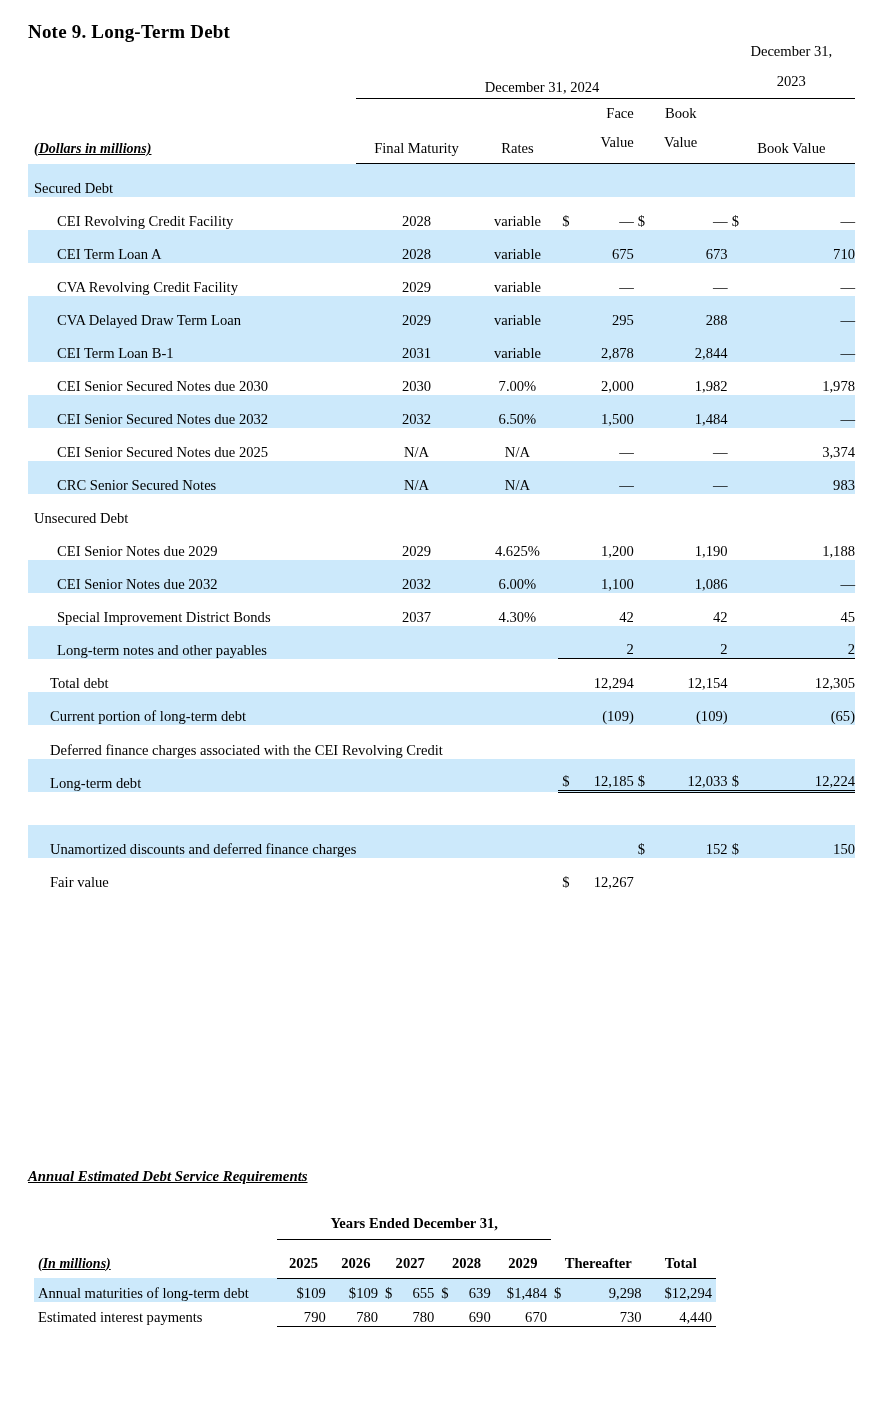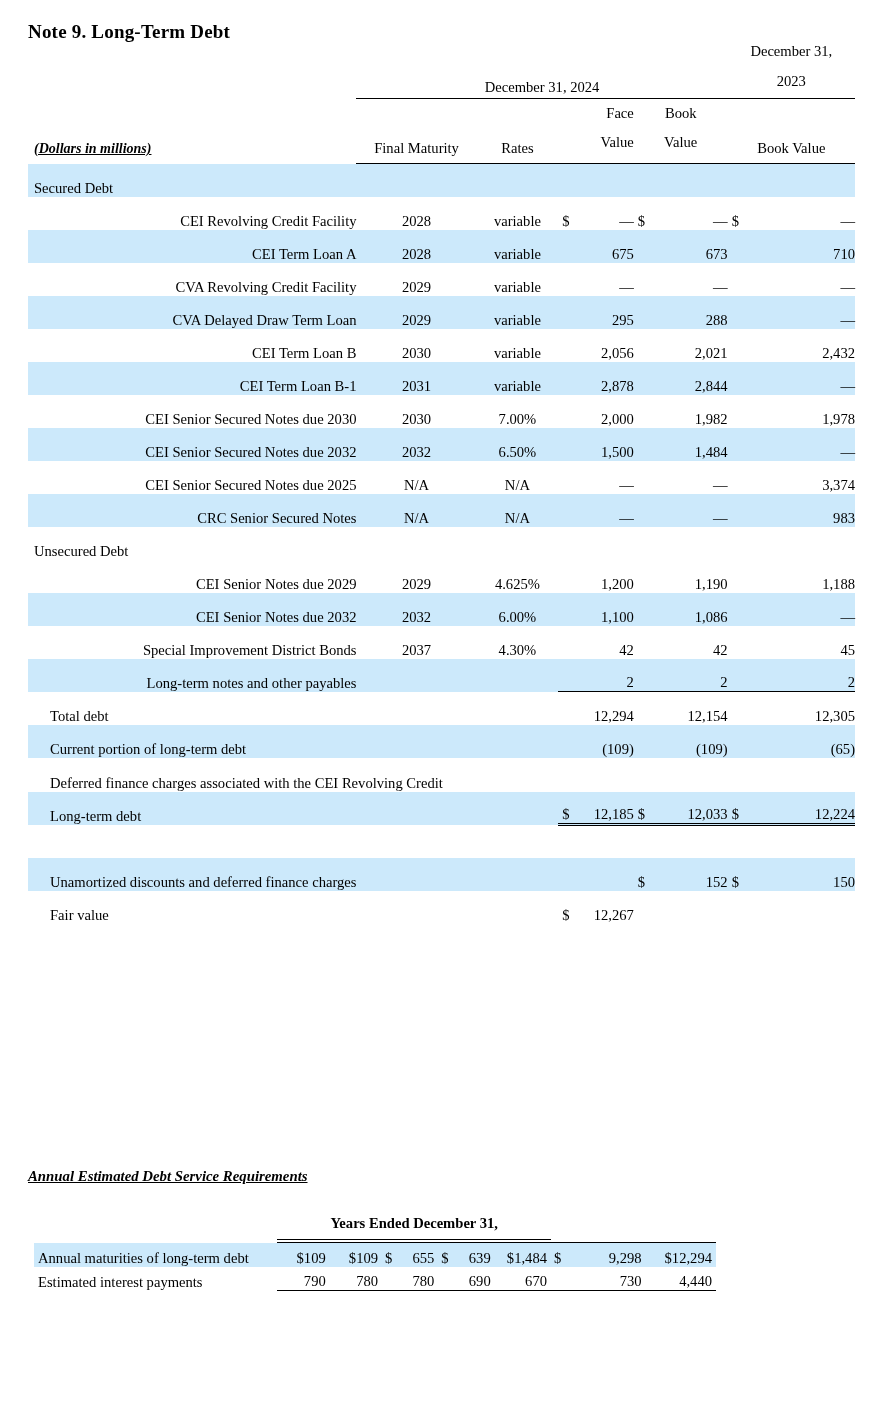--- a/index.html
+++ b/index.html
@@ -70,21 +70,21 @@
   .hdr-rule { border-bottom: 1.1px solid #000; }
 
   .row-h { height: 33px; }
 
   .lbl {
     text-align: left;
     padding-left: 6px;
     white-space: nowrap;
   }
   .lbl.ind0 { padding-left: 6px; }
-  .lbl.ind1 { padding-left: 29px; text-align: right; }
+  .lbl.ind1 { padding-left: 29px; }
   .lbl.ind2 { padding-left: 22px; }
   .lbl.ind3 { padding-left: 40px; }
 
   .dollars-hdr {
     font-style: italic;
     font-weight: bold;
     text-decoration: underline;
     font-size: 14px;
     white-space: nowrap;
   }
@@ -270,28 +270,20 @@
 
     <tr class="band row-h">
       <td class="lbl ind1">CVA Delayed Draw Term Loan</td>
       <td class="ctr">2029</td>
       <td class="ctr">variable</td>
       <td class="num">295</td>
       <td class="num">288</td>
       <td class="num">—</td>
     </tr>
 
-    <tr class="row-h">
-      <td class="lbl ind1">CEI Term Loan B</td>
-      <td class="ctr">2030</td>
-      <td class="ctr">variable</td>
-      <td class="num">2,056</td>
-      <td class="num">2,021</td>
-      <td class="num">2,432</td>
-    </tr>
 
     <tr class="band row-h">
       <td class="lbl ind1">CEI Term Loan B-1</td>
       <td class="ctr">2031</td>
       <td class="ctr">variable</td>
       <td class="num">2,878</td>
       <td class="num">2,844</td>
       <td class="num">—</td>
     </tr>
 
@@ -488,20 +480,32 @@
       <td></td>
           <td></td>
     </tr>
     <tr>
       <td style="height:2px;"></td>
       <td colspan="5" class="hdr-rule" style="height:2px;"></td>
       <td style="height:2px;"></td>
           <td style="height:2px;"></td>
     </tr>
 
+    <tr style="height:36px;">
+      <td class="lbl" style="vertical-align:bottom;padding-bottom:4px;">
+        <span class="dollars-hdr">(In millions)</span>
+      </td>
+      <td class="hdr-center" style="vertical-align:bottom;padding-bottom:4px;">2025</td>
+      <td class="hdr-center" style="vertical-align:bottom;padding-bottom:4px;">2026</td>
+      <td class="hdr-center" style="vertical-align:bottom;padding-bottom:4px;">2027</td>
+      <td class="hdr-center" style="vertical-align:bottom;padding-bottom:4px;">2028</td>
+      <td class="hdr-center" style="vertical-align:bottom;padding-bottom:4px;">2029</td>
+      <td class="hdr-center" style="vertical-align:bottom;padding-bottom:4px;">Thereafter</td>
+      <td class="hdr-center" style="vertical-align:bottom;padding-bottom:4px;">Total</td>
+    </tr>
     <tr>
       <td style="height:2px;"></td>
       <td class="hdr-rule" style="height:2px;"></td>
       <td class="hdr-rule" style="height:2px;"></td>
       <td class="hdr-rule" style="height:2px;"></td>
       <td class="hdr-rule" style="height:2px;"></td>
       <td class="hdr-rule" style="height:2px;"></td>
       <td class="hdr-rule" style="height:2px;"></td>
       <td class="hdr-rule" style="height:2px;"></td>
     </tr>

